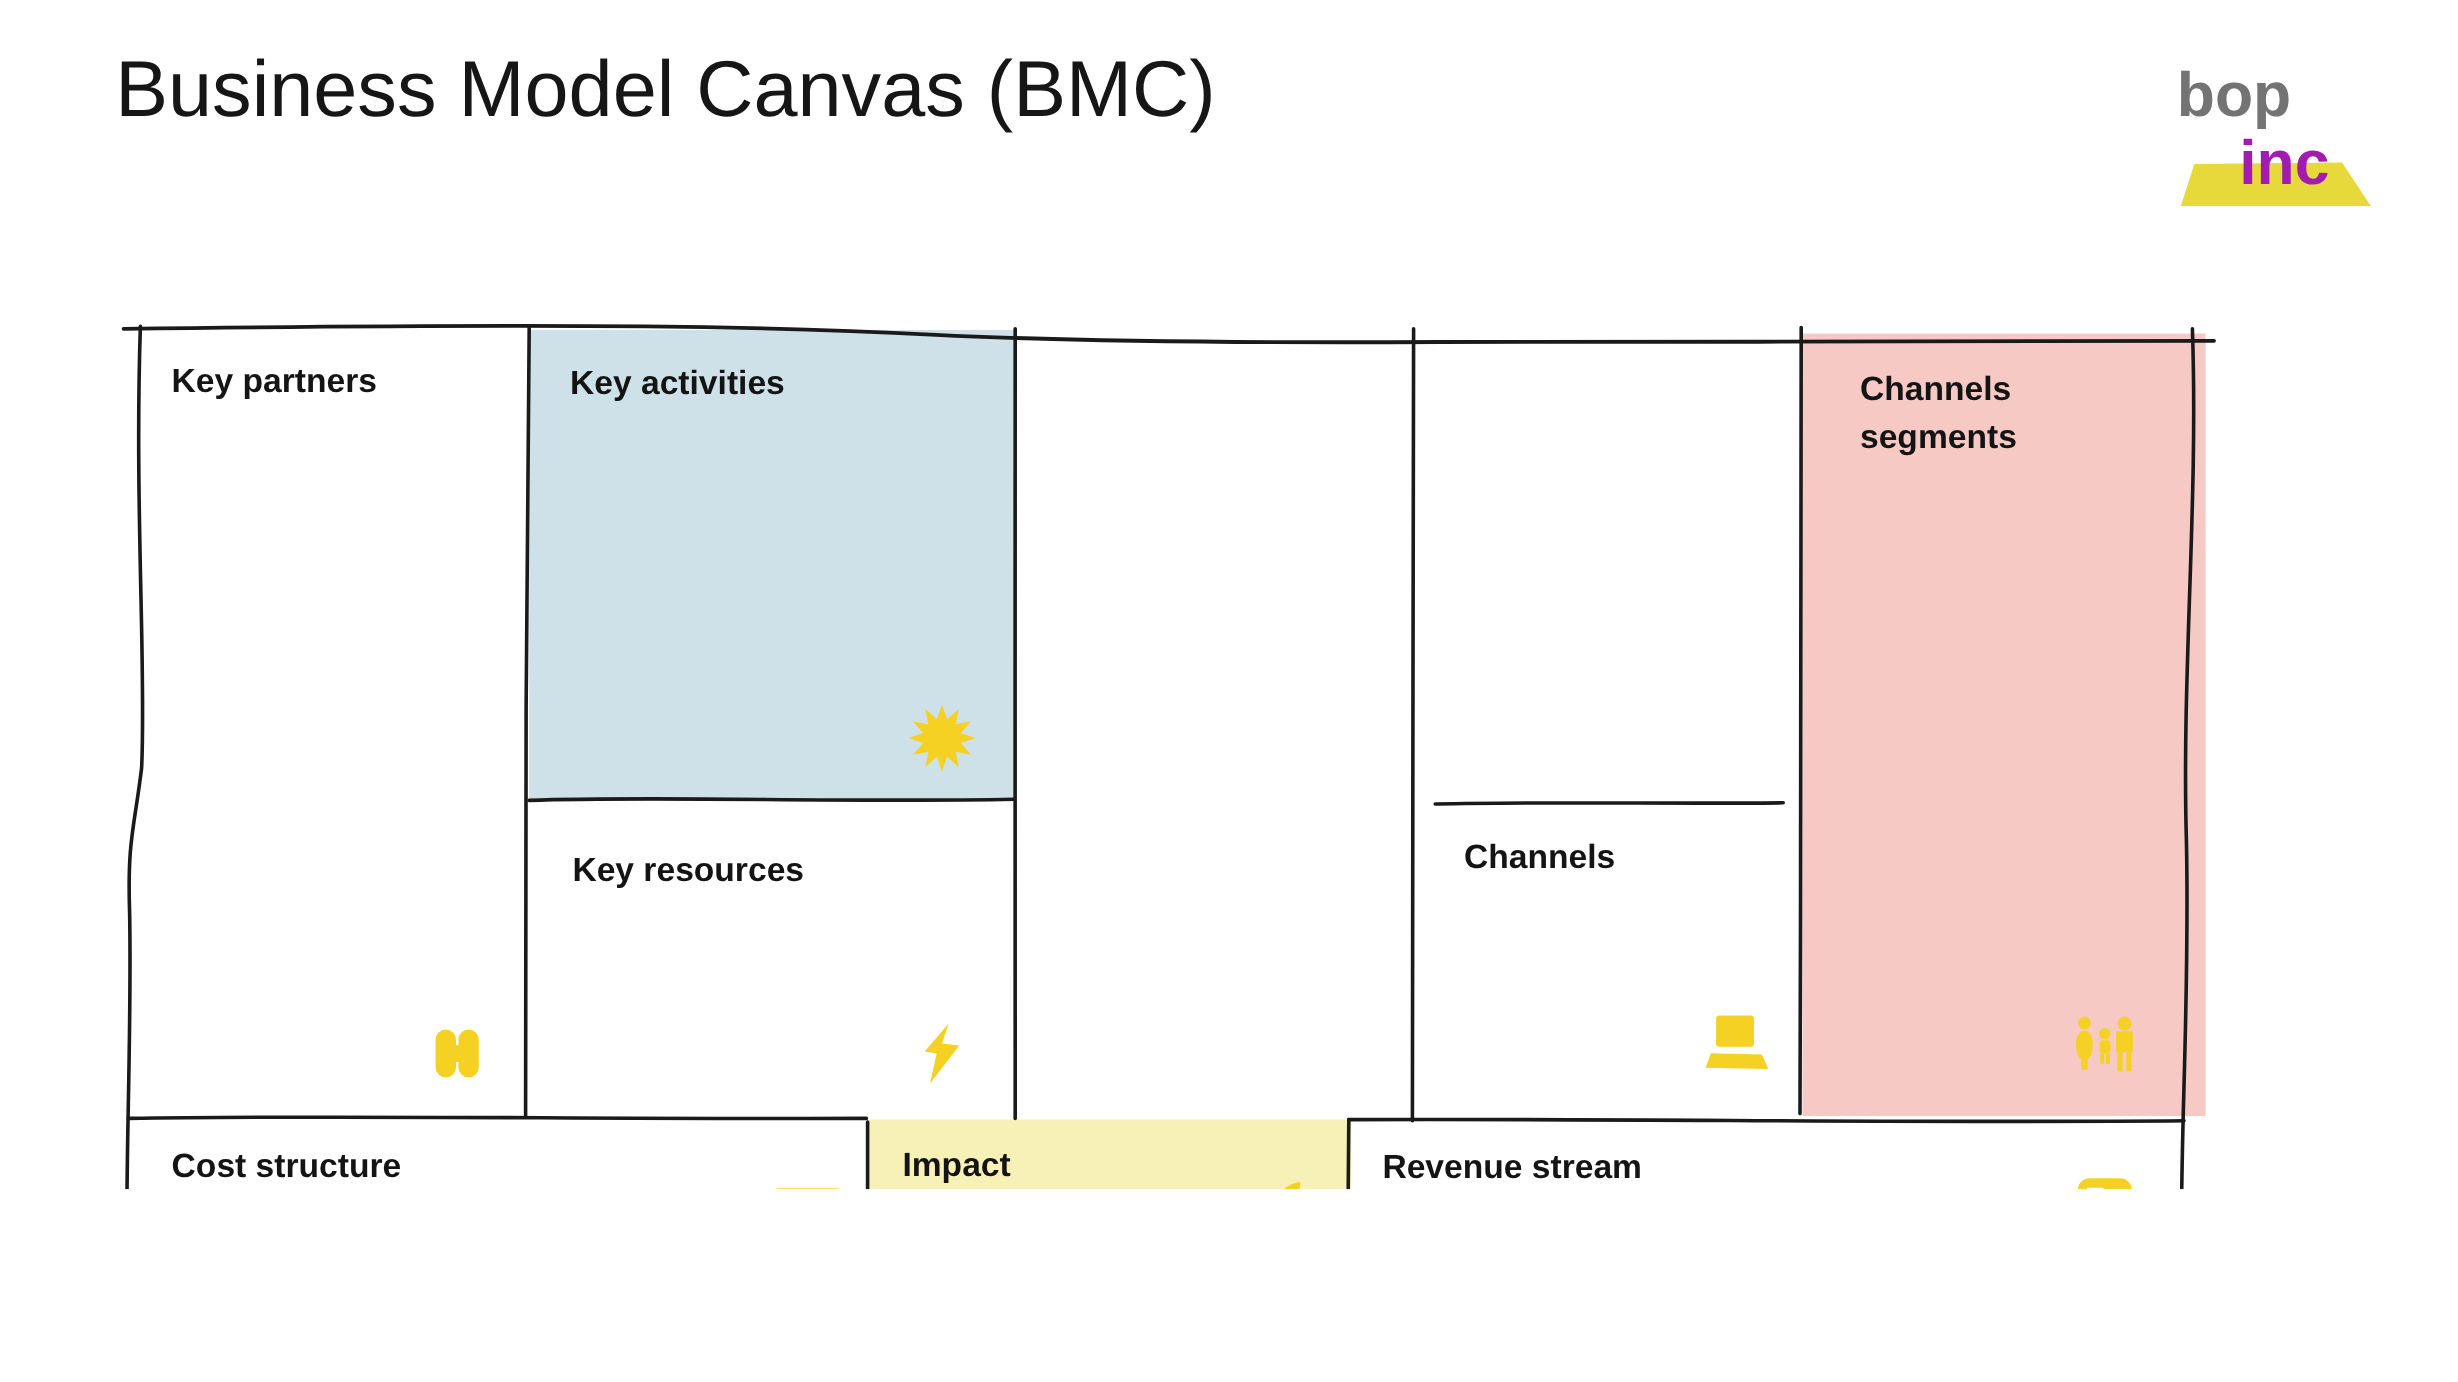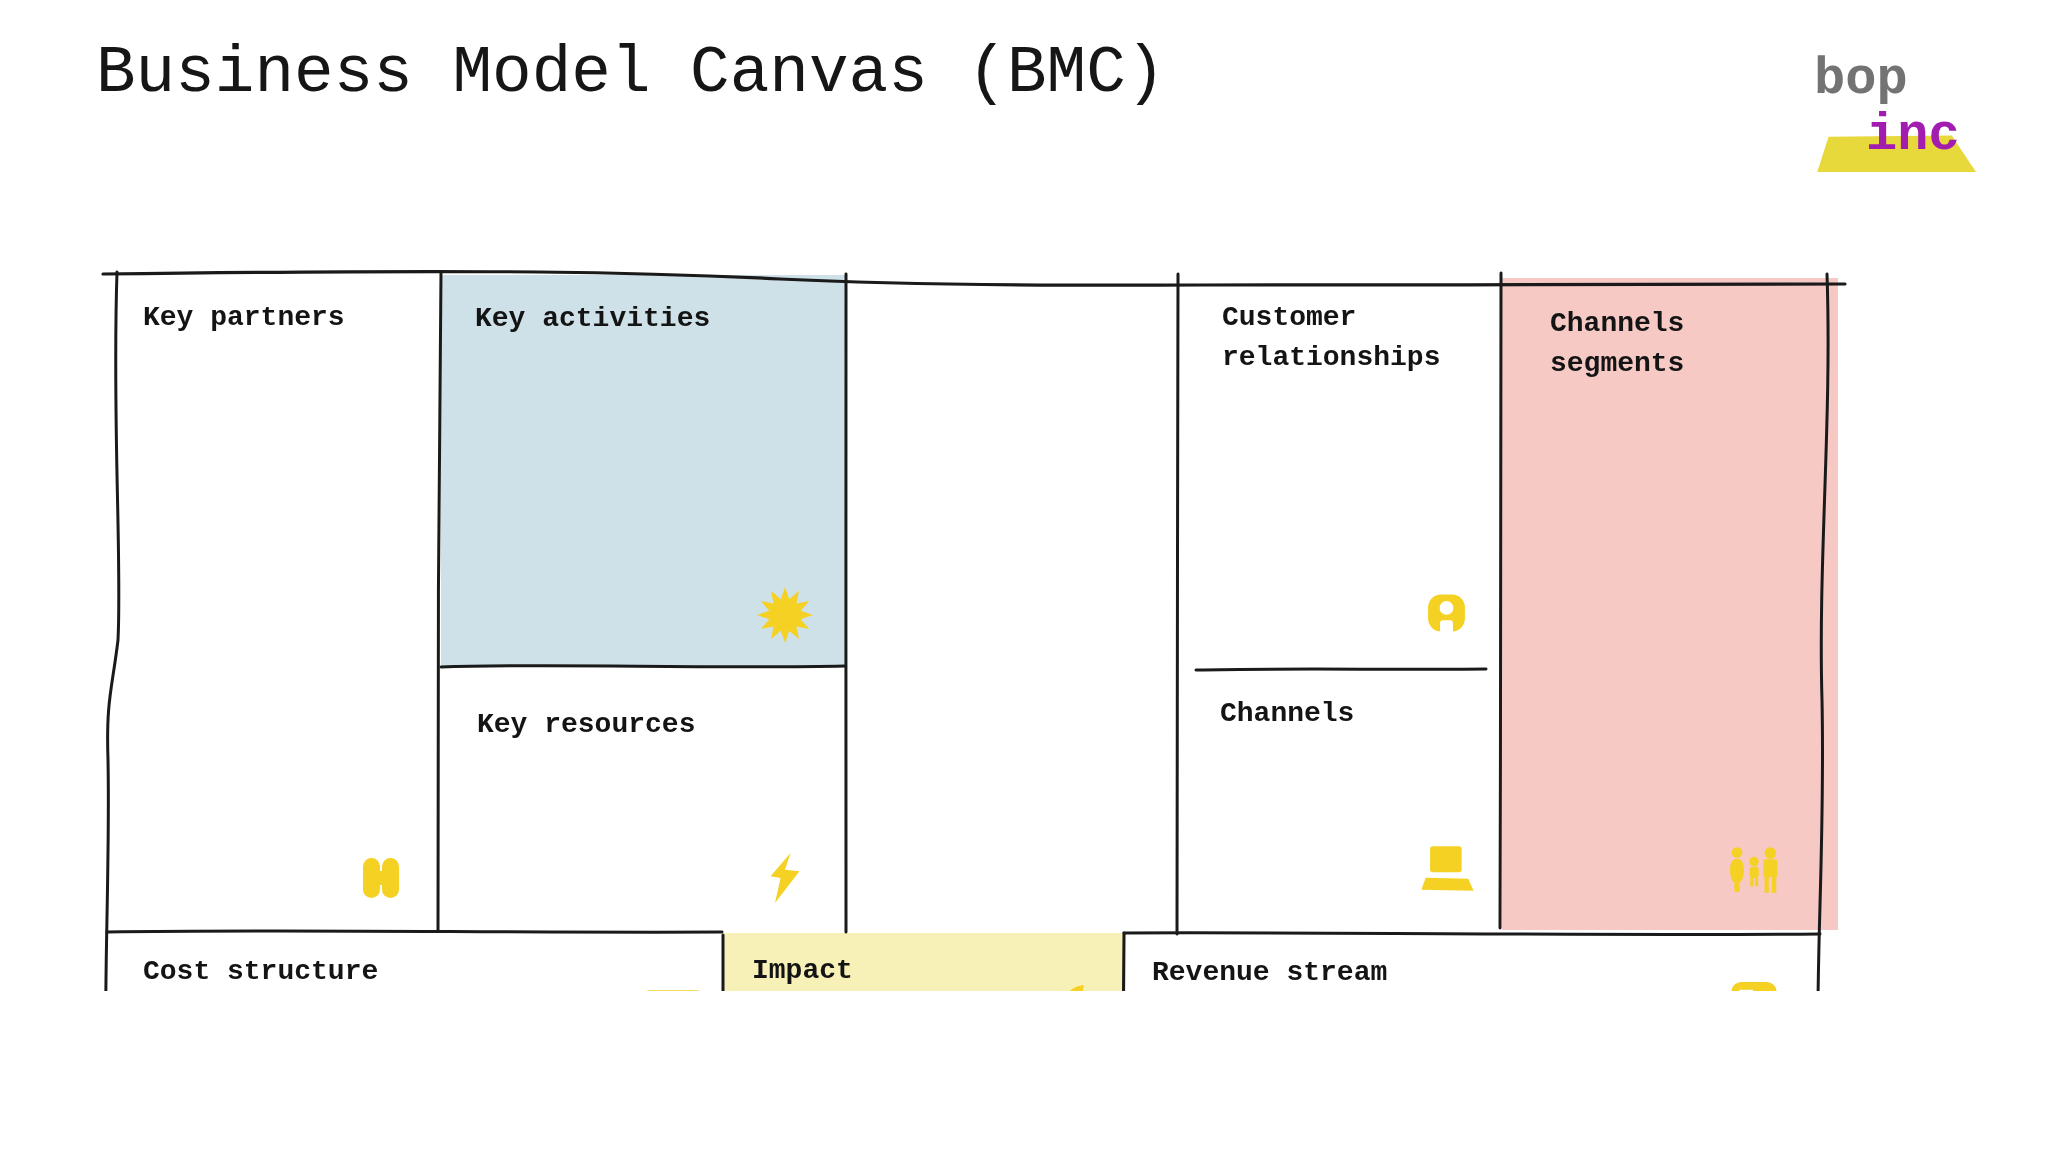--- a/index.html
+++ b/index.html
@@ -8,21 +8,21 @@
     --customer-segments-bg:#f6c9c5;
     --impact-bg:#f8f1b7;
     --icon-yellow:#f4d122;
     --logo-yellow:#e7d83b;
     --border:#1a1a1a;
     --text:#141414;
   }
   html,body{margin:0;padding:0;}
   .stage{
     position:relative;width:2048px;height:991px;background:#ffffff;
-    font-family:Liberation Mono, monospace;color:var(--text);overflow:hidden;
+    font-family:Liberation Sans, sans-serif;color:var(--text);overflow:hidden;
   }
   .page-title{
     position:absolute;left:96px;top:36px;margin:0;
     font-size:66px;font-weight:400;color:#161616;letter-spacing:0;
   }
   
   .logo{position:absolute;left:1810px;top:52px;width:180px;height:130px;}
   .logo-bop{position:absolute;left:4px;top:2px;font-size:52px;font-weight:700;color:#737373;line-height:1;}
   .logo-band{position:absolute;left:4px;top:82px;width:162px;height:38px;background:var(--logo-yellow);
     clip-path:polygon(9% 7%, 85% 4%, 100% 100%, 2% 100%);}
@@ -87,32 +87,20 @@
         <h2>Key resources</h2>
       </div>
     <span class="icon" style="left:326px;top:186px;">
       <svg width="36" height="50" viewBox="0 0 60 90">
         <polygon fill="currentColor" points="40,0 4,42 22,45 12,90 56,33 30,30"></polygon>
       </svg>
     </span>
   </div>
 
 
-  <div class="section sec-customer-relationships" style="left:1178px;top:272px;width:324px;height:398px;">
-    <div class="label" style="left:44px;top:26px;width:230px;">
-        <h2>Customer relationships</h2>
-      </div>
-    <span class="icon" style="left:245px;top:318px;">
-      <svg width="47" height="46" viewBox="0 0 100 100">
-        <rect x="10" y="10" width="80" height="80" rx="28" fill="currentColor"></rect>
-        <circle cx="50" cy="39" r="15" fill="#ffffff"></circle>
-        <rect x="36" y="66" width="28" height="28" rx="6" fill="#ffffff"></rect>
-      </svg>
-    </span>
-  </div>
 
   <div class="section sec-channels" style="left:1178px;top:670px;width:324px;height:262px;">
     <div class="label" style="left:42px;top:24px;">
         <h2>Channels</h2>
       </div>
     <span class="icon" style="left:242px;top:174px;">
       <svg width="55" height="49" viewBox="0 0 100 90">
         <rect x="18" y="4" width="58" height="48" rx="5" fill="currentColor"></rect>
         <polygon fill="currentColor" points="10,62 88,64 98,86 2,84"></polygon>
       </svg>

